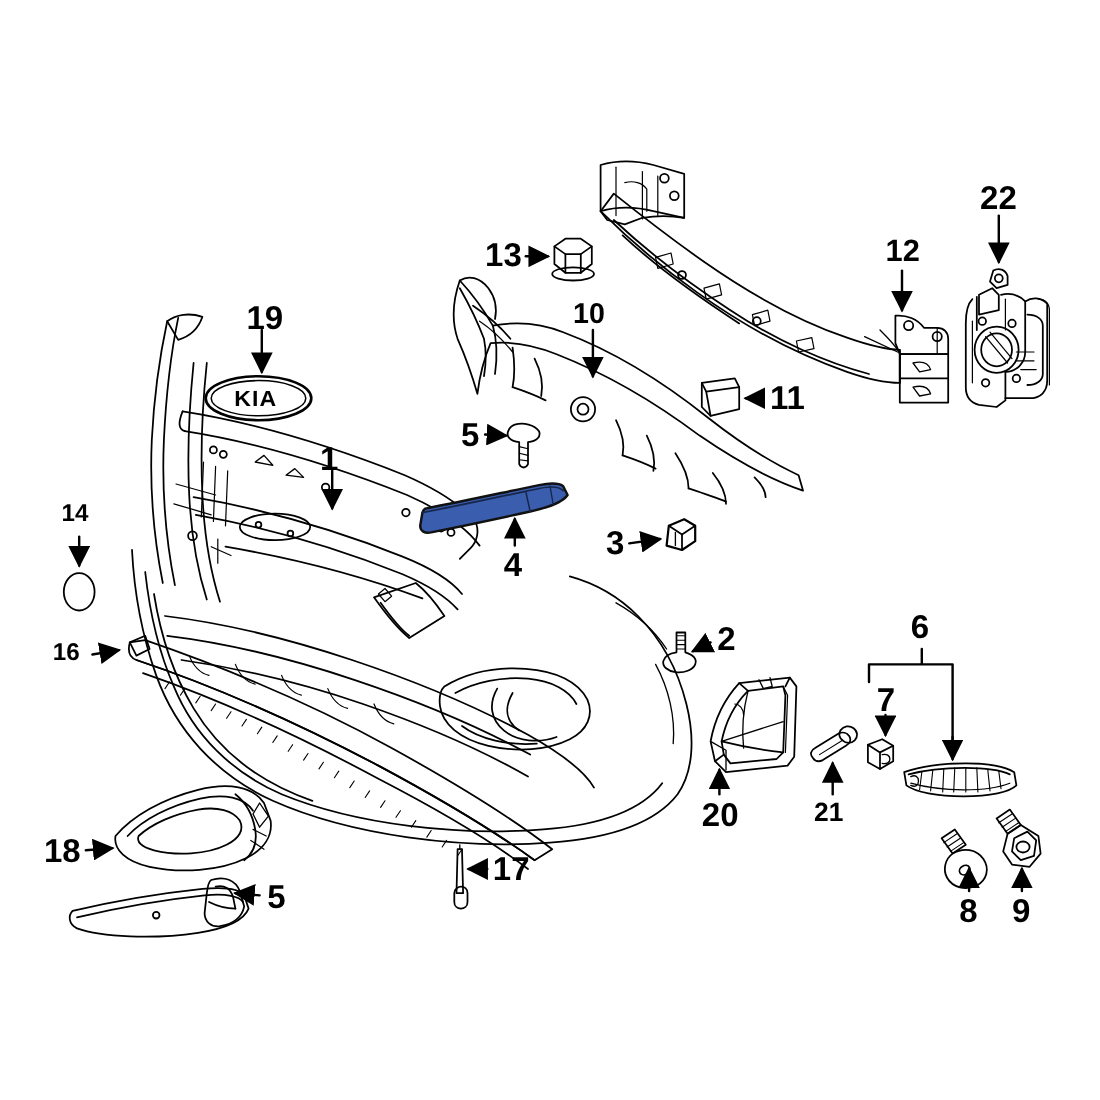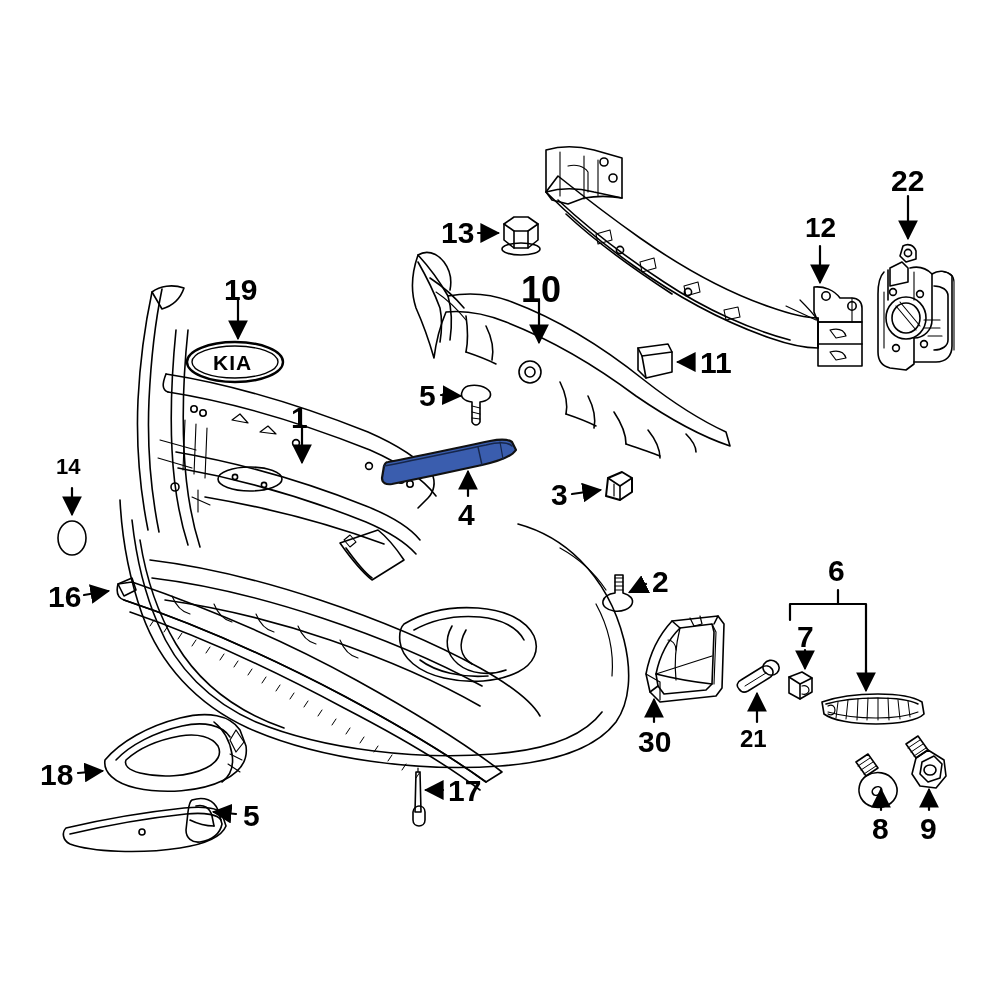--- a/index.html
+++ b/index.html
@@ -434,30 +434,30 @@
 
 <div class="callout" style="left:291px;top:403px;font-size:30px;">1</div>
 <div class="callout" style="left:652px;top:567px;font-size:30px;">2</div>
 <div class="callout" style="left:551px;top:480px;font-size:30px;">3</div>
 <div class="callout" style="left:458px;top:500px;font-size:30px;">4</div>
 <div class="callout" style="left:419px;top:381px;font-size:30px;">5</div>
 <div class="callout" style="left:828px;top:556px;font-size:30px;">6</div>
 <div class="callout" style="left:797px;top:622px;font-size:30px;">7</div>
 <div class="callout" style="left:872px;top:814px;font-size:30px;">8</div>
 <div class="callout" style="left:920px;top:814px;font-size:30px;">9</div>
-<div class="callout" style="left:521px;top:272px;font-size:36px;">10</div>
+<div class="callout" style="left:521px;top:272px;font-size:26px;">10</div>
 <div class="callout" style="left:700px;top:348px;font-size:30px;">11</div>
 <div class="callout" style="left:805px;top:214px;font-size:28px;">12</div>
 <div class="callout" style="left:441px;top:218px;font-size:30px;">13</div>
 <div class="callout" style="left:56px;top:456px;font-size:22px;">14</div>
 <div class="callout" style="left:243px;top:801px;font-size:30px;">5</div>
-<div class="callout" style="left:48px;top:582px;font-size:30px;">16</div>
+<div class="callout" style="left:48px;top:582px;font-size:22px;">16</div>
 <div class="callout" style="left:448px;top:776px;font-size:30px;">17</div>
 <div class="callout" style="left:40px;top:760px;font-size:30px;">18</div>
 <div class="callout" style="left:224px;top:275px;font-size:30px;">19</div>
-<div class="callout" style="left:638px;top:727px;font-size:30px;">30</div>
+<div class="callout" style="left:638px;top:727px;font-size:30px;">20</div>
 <div class="callout" style="left:740px;top:727px;font-size:24px;">21</div>
 <div class="callout" style="left:891px;top:166px;font-size:30px;">22</div>
 
 <div class="callout" style="left:213px;top:352px;font-size:21px;font-weight:bold;letter-spacing:1px;
             transform:scaleY(0.95);">KIA</div>
 
 </div>
 
 </body></html>

